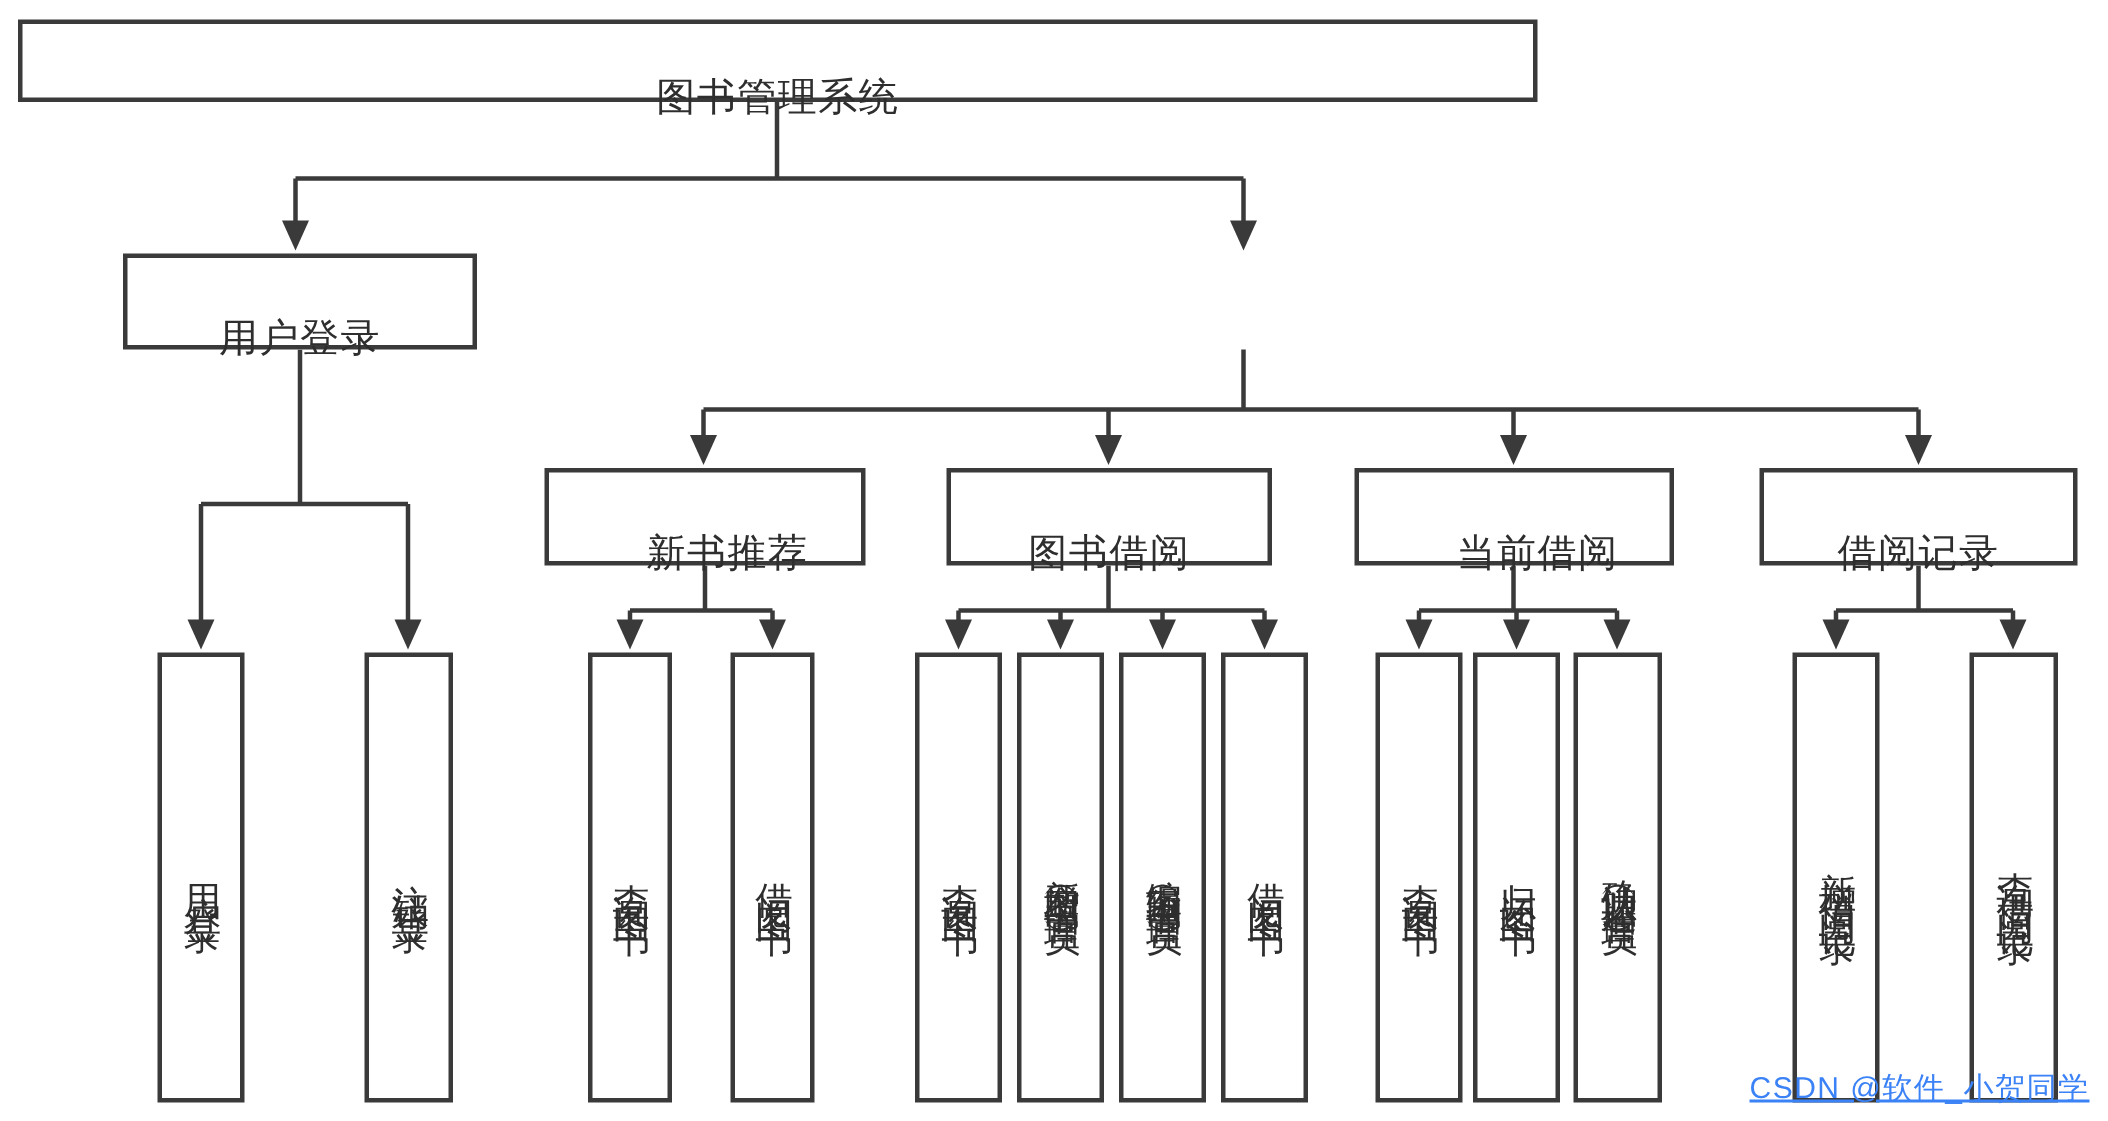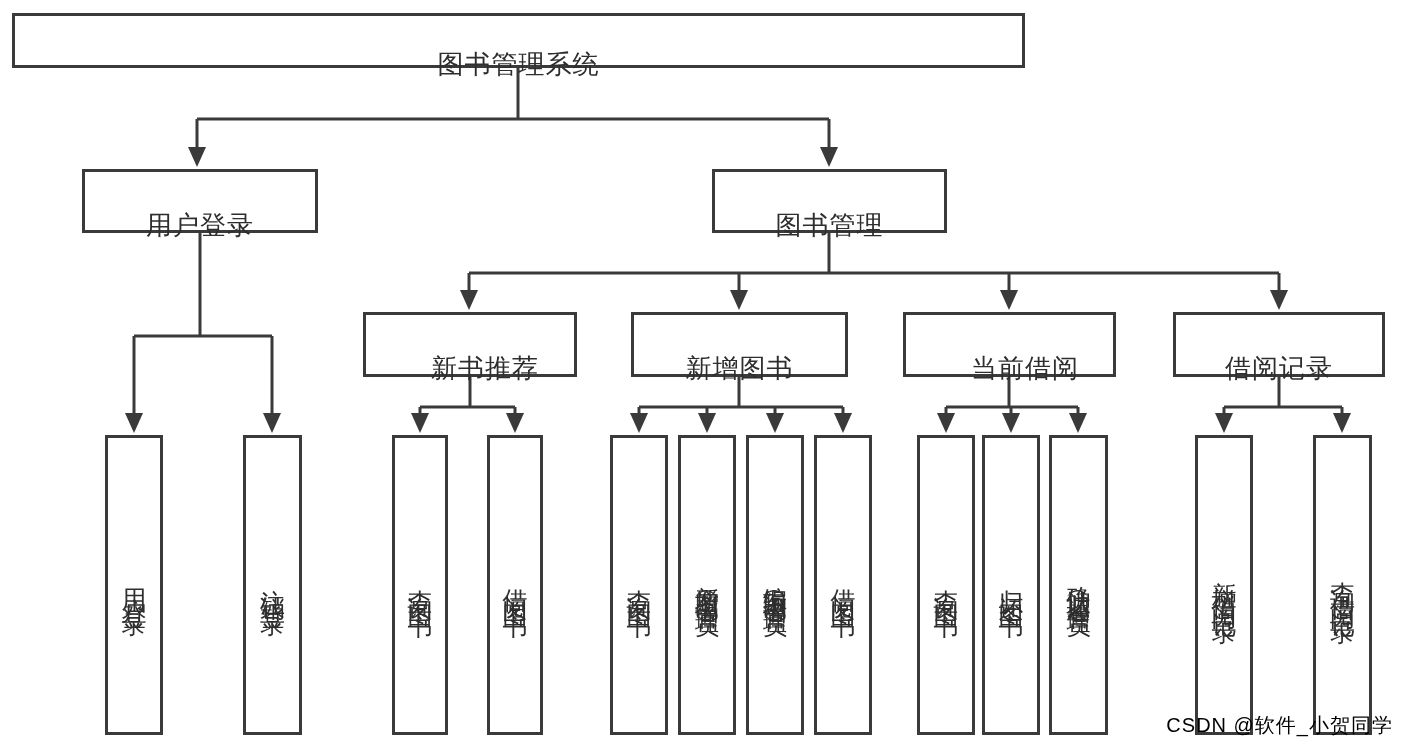--- a/index.html
+++ b/index.html
@@ -30,24 +30,25 @@
     letter-spacing:8px;
     line-height:1;
     white-space:nowrap;
   }
   .leaf--long .leaf-text{letter-spacing:4px;font-size:24px;}
   .watermark{
     position:absolute;
     right:12px;
     bottom:8px;
     font-size:20px;
-    color:#000000;
+    color:#3b82f6;
     letter-spacing:1px;
     z-index:3;
     white-space:nowrap;
+    text-decoration:underline;
   }
 </style>
 </head>
 <body>
 
 <div class="canvas">
 
   <svg class="connectors" width="1405" height="747" viewBox="0 0 1405 747" aria-hidden="true">
       <line x1="518" y1="68" x2="518" y2="119" stroke="#3a3a3a" stroke-width="3"></line>
       <line x1="200" y1="233" x2="200" y2="336" stroke="#3a3a3a" stroke-width="3"></line>
@@ -103,29 +104,26 @@
       <polygon points="1333,413 1351,413 1342,433" fill="#3a3a3a"></polygon>
     </svg>
 
   <div class="box" style="left:12px;top:13px;width:1013px;height:55px;">
     <span class="hlabel">图书管理系统</span>
   </div>
 
   <div class="box" style="left:82px;top:169px;width:236px;height:64px;">
     <span class="hlabel">用户登录</span>
   </div>
-  <div class="box" style="left:712px;top:169px;width:235px;height:64px;">
-    <span class="hlabel">图书管理</span>
-  </div>
 
   <div class="box" style="left:363px;top:312px;width:214px;height:65px;padding-left:30px;">
     <span class="hlabel">新书推荐</span>
   </div>
   <div class="box" style="left:631px;top:312px;width:217px;height:65px;">
-    <span class="hlabel">新增图书</span>
+    <span class="hlabel">图书借阅</span>
   </div>
   <div class="box" style="left:903px;top:312px;width:213px;height:65px;padding-left:31px;">
     <span class="hlabel">当前借阅</span>
   </div>
   <div class="box" style="left:1173px;top:312px;width:212px;height:65px;">
     <span class="hlabel">借阅记录</span>
   </div>
 
   <div class="box leaf" style="left:105px;top:435px;width:58px;height:300px;">
     <span class="leaf-text">用户登录</span>

